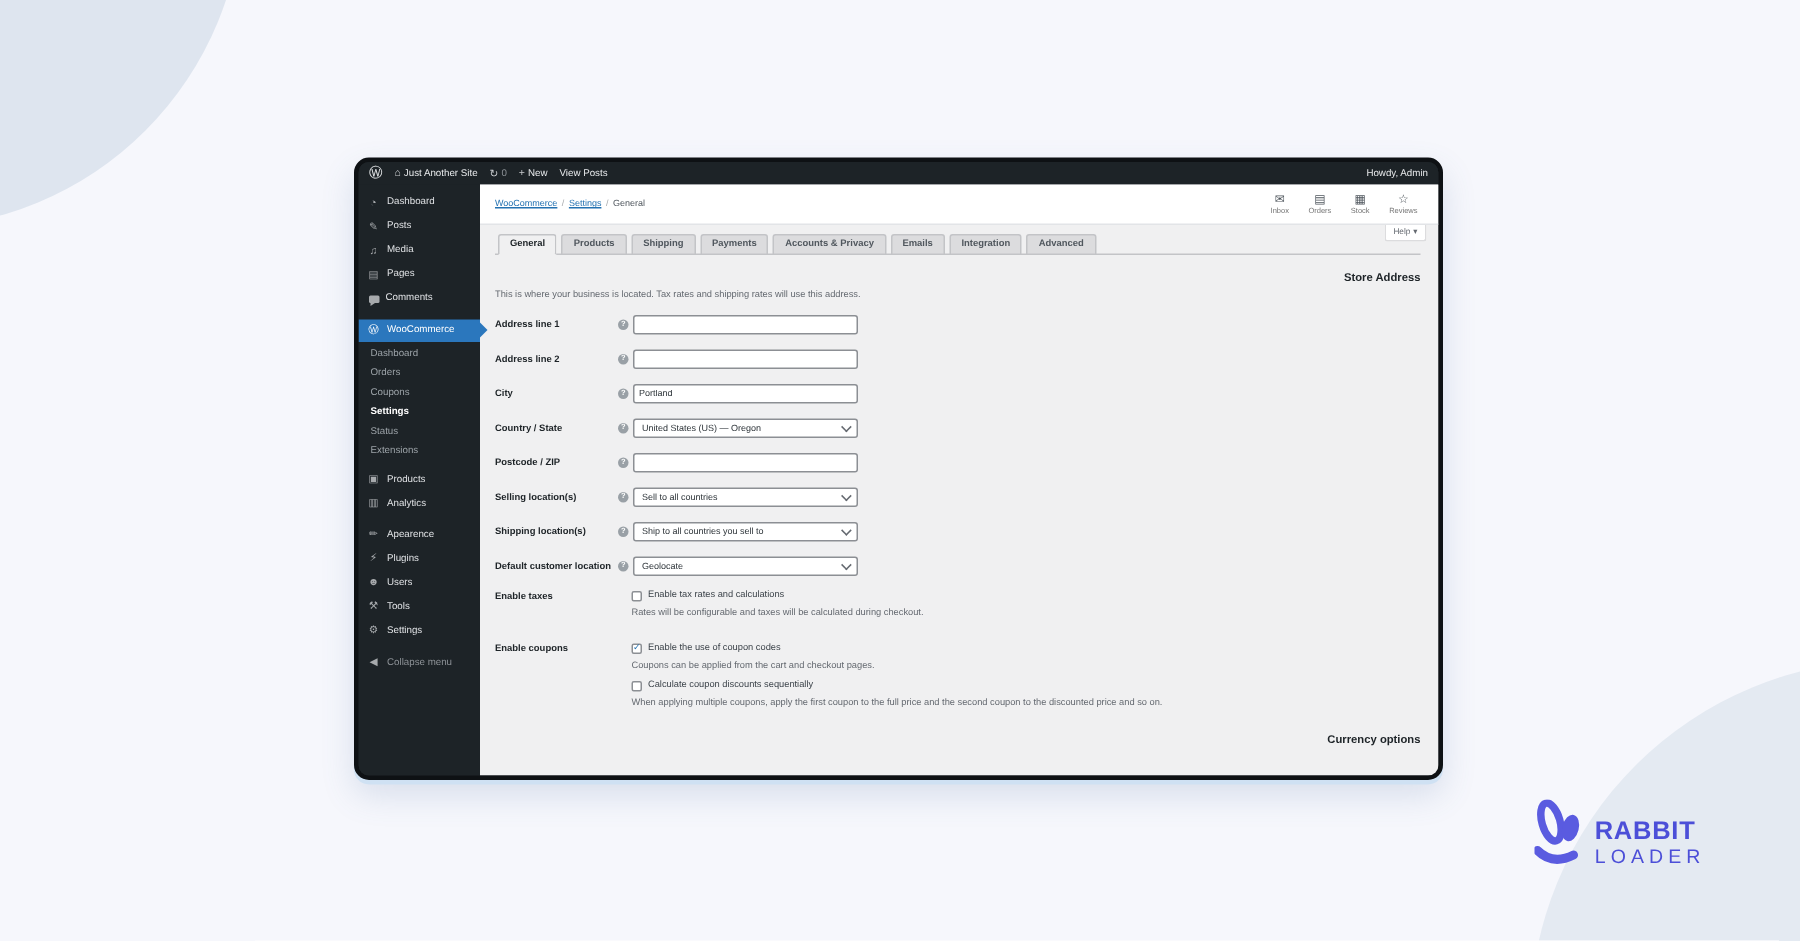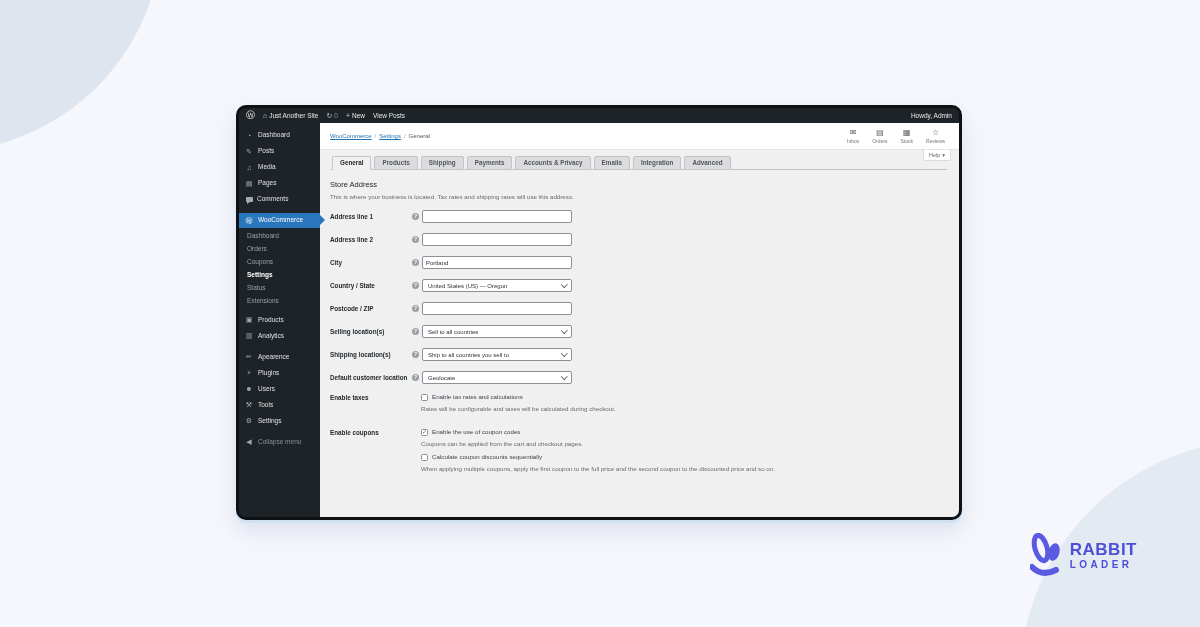--- a/index.html
+++ b/index.html
@@ -54,21 +54,21 @@
   .act-label{font-size:5px;color:#757575;}
   .help-tab{position:absolute;top:27px;right:8px;background:#fff;border:1px solid #dcdcde;border-top:none;
     border-radius:0 0 2px 2px;padding:2px 5px;font-size:5.5px;color:#646970;display:flex;gap:2px;align-items:center;cursor:pointer;z-index:3;}
 
   .main{padding:6px 12px 0 10px;}
   .tabs{display:flex;border-bottom:1px solid #c3c4c7;padding-left:2px;}
   .tab{padding:3px 7px;margin-right:3px;margin-bottom:-1px;border:1px solid #c3c4c7;border-radius:2px 2px 0 0;
     background:#dcdcde;font-size:6.3px;font-weight:bold;color:#50575e;cursor:pointer;line-height:1;}
   .tab.active{background:#f0f0f1;border-bottom-color:#f0f0f1;color:#1d2327;}
 
-  h2.section{font-size:7.5px;font-weight:normal;color:#1d2327;margin:10px 0 4px;line-height:1.2;}
+  h2.section{font-size:7.5px;font-weight:bold;color:#1d2327;margin:10px 0 4px;line-height:1.2;text-align:right;}
   p.desc{font-size:6.2px;color:#646970;margin:0 0 9px;line-height:1.25;}
 
   .form-row{display:flex;align-items:center;margin-bottom:10px;}
   .form-row.top{align-items:flex-start;}
   .form-label{width:82px;flex-shrink:0;font-size:6.3px;font-weight:bold;color:#1d2327;line-height:1.2;}
   .form-label.wide{width:91px;}
   .help-tip{width:7px;height:7px;border-radius:50%;background:#99a0a6;color:#fff;font-size:5px;line-height:7px;
     text-align:center;margin-right:3px;flex-shrink:0;cursor:pointer;font-weight:bold;}
   input.text{width:150px;height:13px;box-sizing:border-box;border:1px solid #8c8f94;border-radius:2px;
     background:#fff;font-size:6px;padding:0 3px;color:#2c3338;font-family:inherit;}
@@ -78,23 +78,23 @@
     transform:rotate(45deg);margin-top:-2px;flex-shrink:0;}
   .stack{display:flex;flex-direction:column;}
   .check-row{display:flex;align-items:center;gap:4px;cursor:pointer;}
   .checkbox{width:7px;height:7px;box-sizing:border-box;border:1px solid #8c8f94;border-radius:1.5px;background:#fff;
     flex-shrink:0;display:flex;align-items:center;justify-content:center;}
   .checkbox .mark{font-size:6px;color:#2271b1;line-height:1;margin-top:-1px;}
   .check-label{font-size:6.2px;color:#3c434a;line-height:1;}
   .desc2{font-size:6.2px;color:#646970;margin:4px 0 6px;line-height:1.25;}
 
   
-  .brand{position:absolute;right:63px;bottom:50px;display:flex;align-items:center;gap:6px;}
+  .brand{position:absolute;right:63px;bottom:50px;display:flex;align-items:flex-end;gap:6px;}
   .brand-name{font-size:17px;font-weight:bold;color:#4c4fd8;letter-spacing:.5px;line-height:1;}
-  .brand-sub{font-size:10px;font-weight:bold;color:#4c4fd8;letter-spacing:3.4px;margin-top:2px;line-height:1;}
+  .brand-sub{font-size:13px;font-weight:normal;color:#4c4fd8;letter-spacing:3.4px;margin-top:2px;line-height:1;}
 </style>
 </head>
 <body>
 
 <div class="page">
   <div class="circle tl"></div>
   <div class="circle br"></div>
 
   <div class="window">
 
@@ -316,20 +316,21 @@
               </div>
               <p class="desc2">Coupons can be applied from the cart and checkout pages.</p>
               <div class="check-row">
                 <span class="checkbox"></span>
                 <span class="check-label">Calculate coupon discounts sequentially</span>
               </div>
               <p class="desc2">When applying multiple coupons, apply the first coupon to the full price and the second coupon to the discounted price and so on.</p>
             </div>
           </div>
 
+          <h2 class="section">Currency options</h2>
         </div>
       </div>
     </div>
   </div>
 
   <div class="brand">
     <svg width="34" height="44" viewBox="0 0 34 44">
       <ellipse cx="11" cy="15" rx="6" ry="13" fill="none" stroke="#5a5be0" stroke-width="5" transform="rotate(-16 11 15)"></ellipse>
       <ellipse cx="24" cy="19" rx="5.5" ry="9" fill="#5a5be0" transform="rotate(14 24 19)"></ellipse>
       <path d="M2 34 Q 12 44 26 37" fill="none" stroke="#5a5be0" stroke-width="6" stroke-linecap="round"></path>

